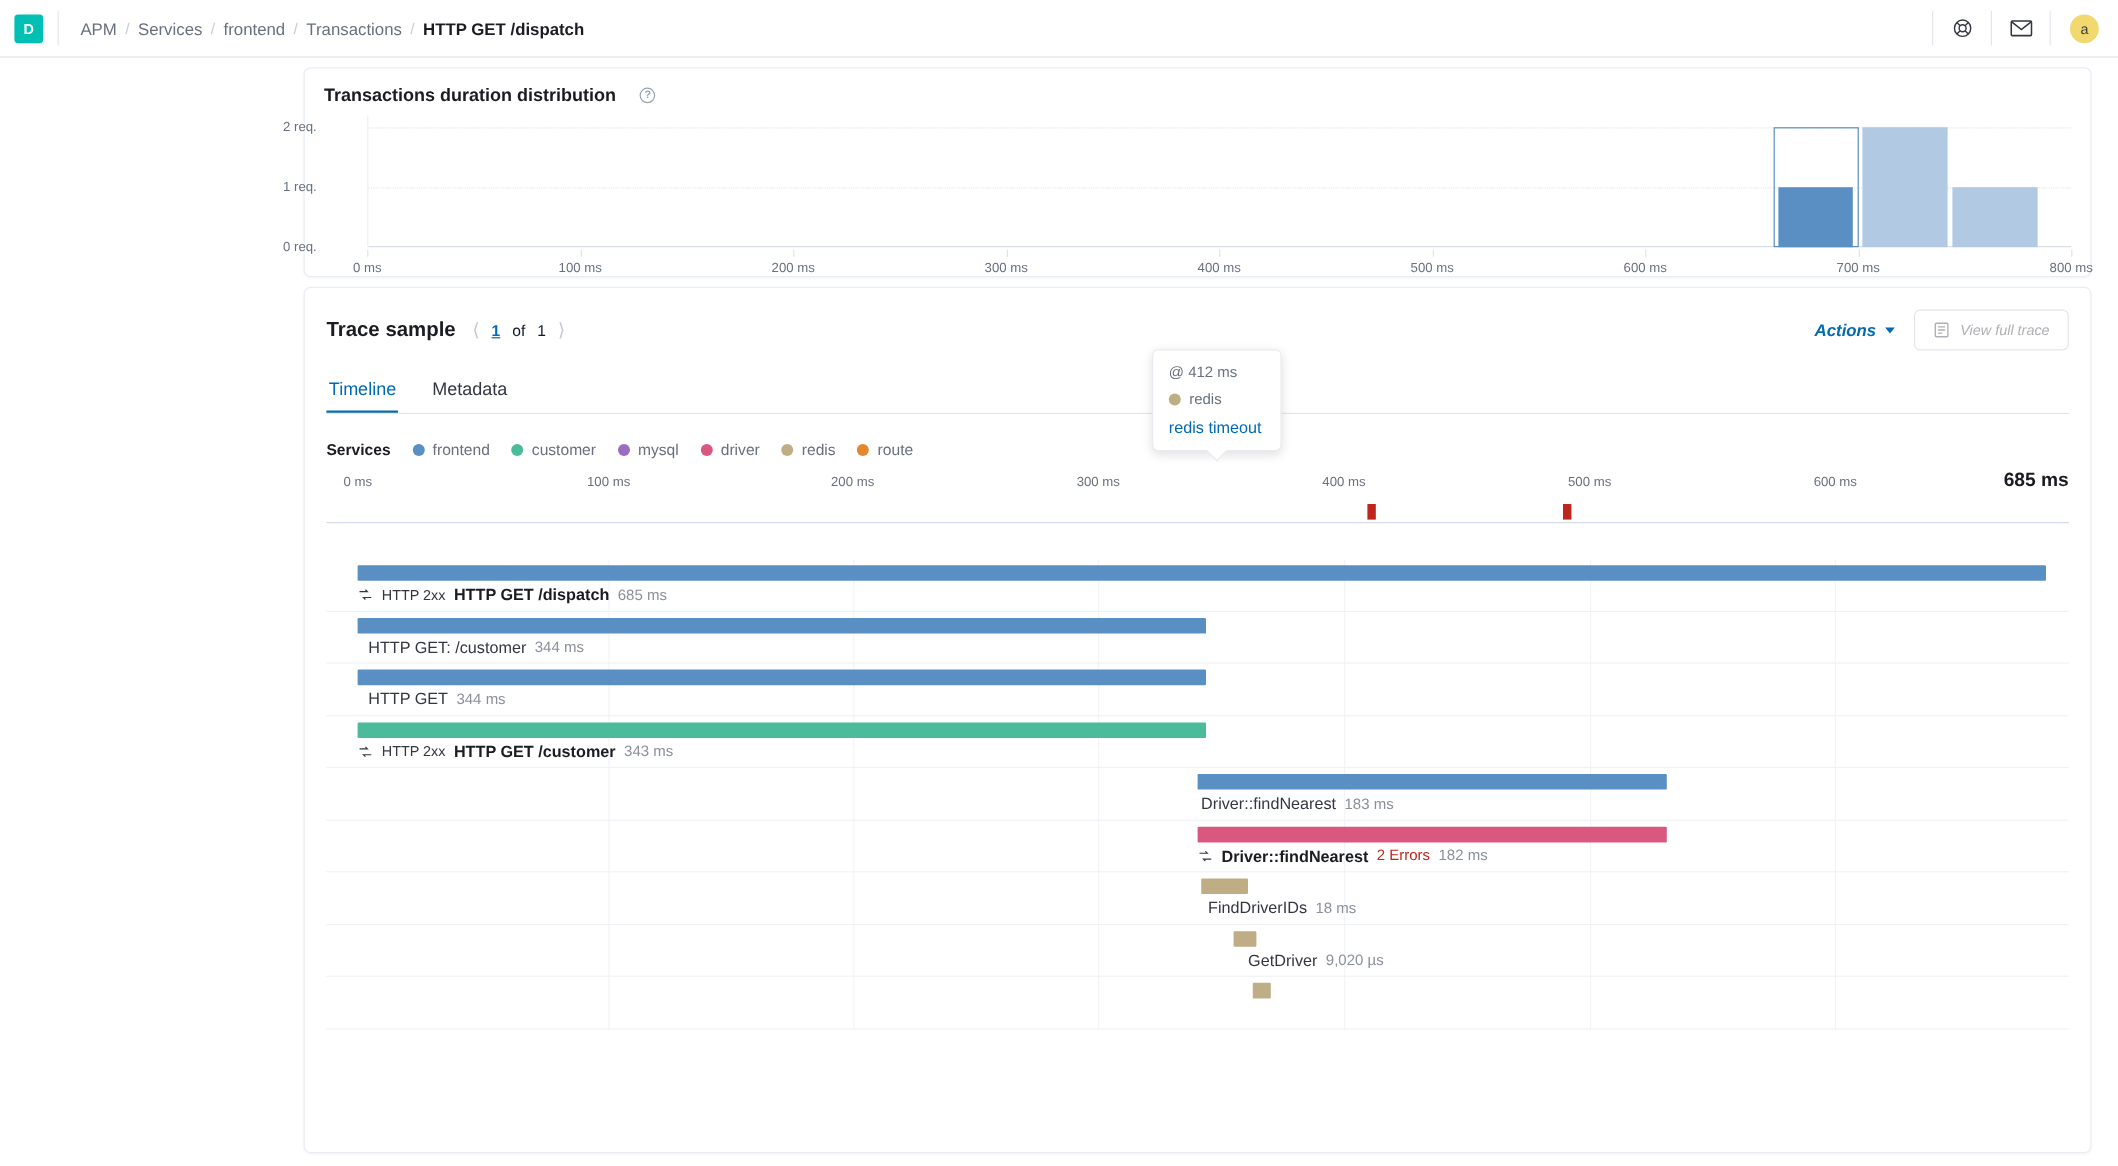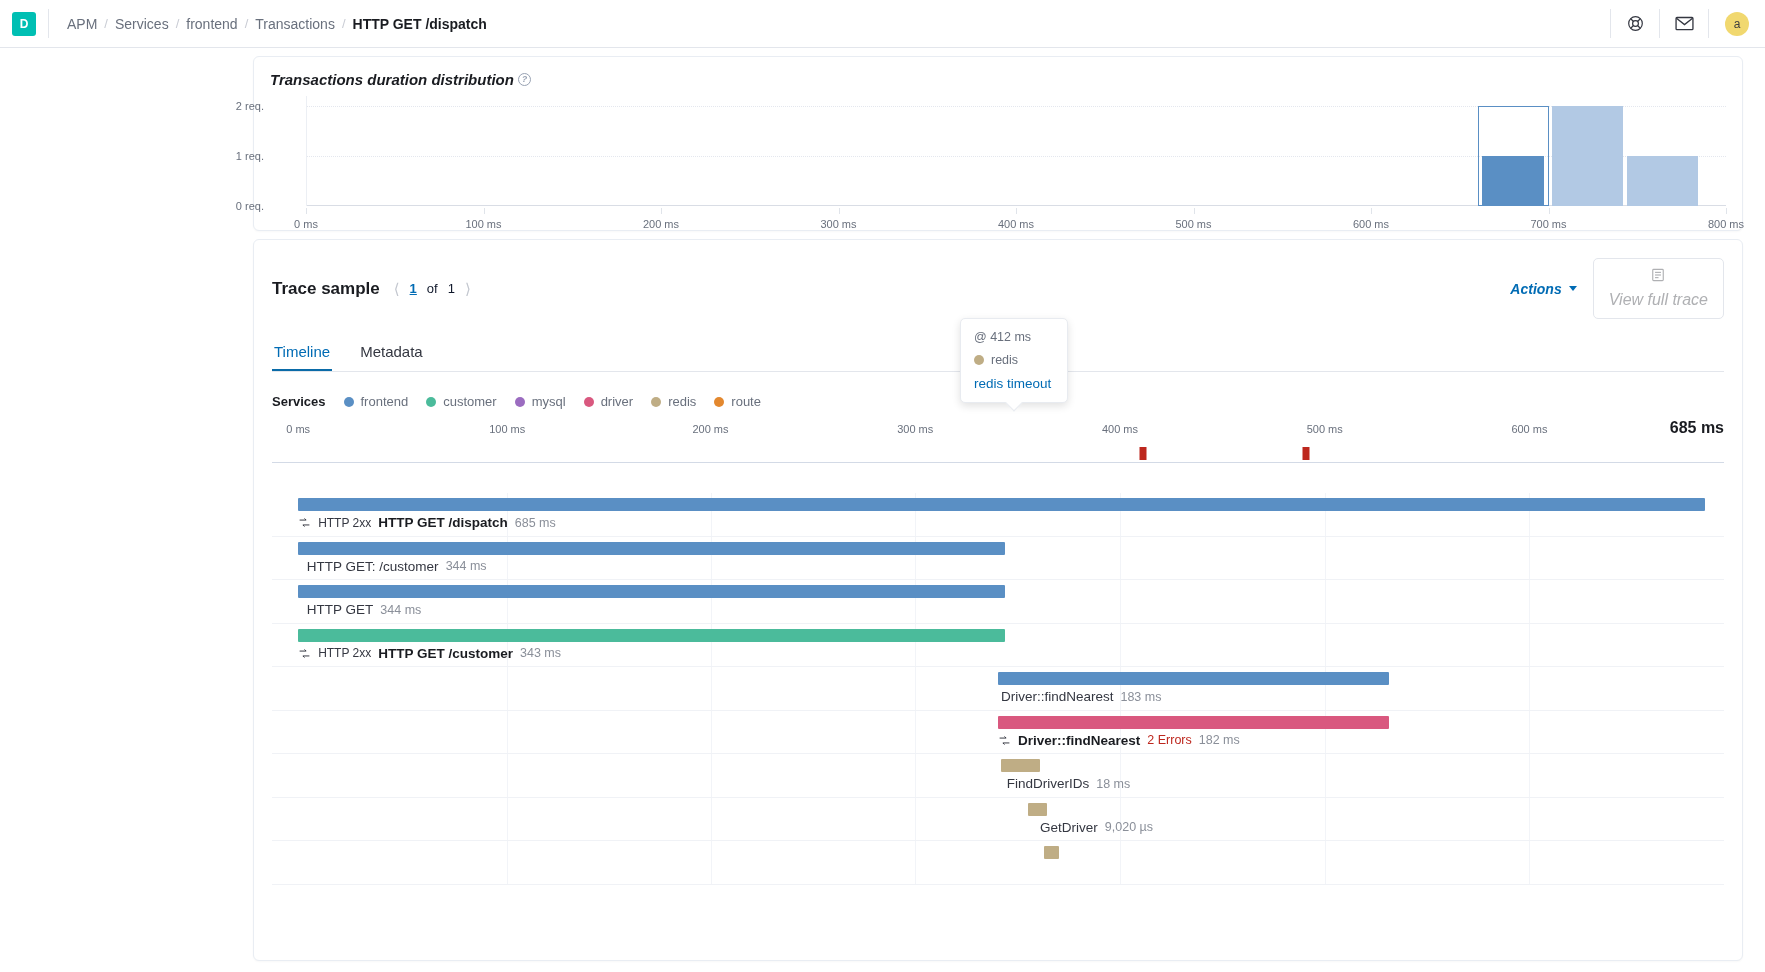--- a/index.html
+++ b/index.html
@@ -49,21 +49,21 @@
     background: #fff;
     border: 1px solid #e9edf3;
     border-radius: 6px;
     box-shadow: 0 1px 2px rgba(0,0,0,.03);
     margin: 8px 22px 0 253px;
   }
   .panel-dist { height: 175px; padding: 14px 16px 0 16px; position: relative; }
 
   .panel-title {
     font-size: 15px; font-weight: 700; color: #1a1c21;
-    display: flex; align-items: center; gap: 4px; font-style: italic;
+    display: flex; align-items: center; gap: 20px;
   }
   .q-icon {
     width: 13px; height: 13px; border-radius: 50%;
     border: 1.2px solid #98a2b3; color: #98a2b3;
     font-size: 9px; line-height: 11px; text-align: center;
   }
 
   
   .hist { position: relative; height: 150px; margin-top: 8px; }
   .hist-ylabel {
@@ -99,22 +99,22 @@
   .trace-title { font-size: 17px; font-weight: 700; color: #1a1c21; }
   .pager { display: flex; align-items: center; gap: 10px; margin-left: 14px; font-size: 13px; }
   .chev { color: #c3c7cf; font-size: 15px; }
   .pg-cur { color: #006bb4; text-decoration: underline; font-weight: 700; }
   .pg-of, .pg-tot { color: #0f172a; }
   .head-right { margin-left: auto; display: flex; align-items: center; gap: 16px; font-style: italic; }
   .actions-btn { color: #006bb4; font-size: 14px; font-weight: 600; display: flex; align-items: center; gap: 7px; }
   .caret-d { width: 0; height: 0; border-left: 4.5px solid transparent; border-right: 4.5px solid transparent; border-top: 5px solid #006bb4; }
   .view-btn {
     border: 1px solid #e3e6ec; border-radius: 5px;
-    padding: 9px 15px; font-size: 16px; color: #afb0b3;
-    display: flex; align-items: center; gap: 9px; background: #fff; flex-direction: column;
+    padding: 9px 15px; font-size: 12px; color: #afb0b3;
+    display: flex; align-items: center; gap: 9px; background: #fff;
   }
 
   .meta-row { display: flex; align-items: center; gap: 12px; margin-top: 17px; font-size: 14px; }
   .meta-txt { color: #343741; }
   .meta-div { width: 1px; height: 17px; background: #d3dae6; }
   .url-chip {
     background: #edf0f5; color: #343741;
     border-radius: 3px; padding: 4px 9px; font-size: 12px;
   }
   .badge { border-radius: 3px; padding: 4px 9px; font-size: 12px; color: #fff; font-weight: 400; }

